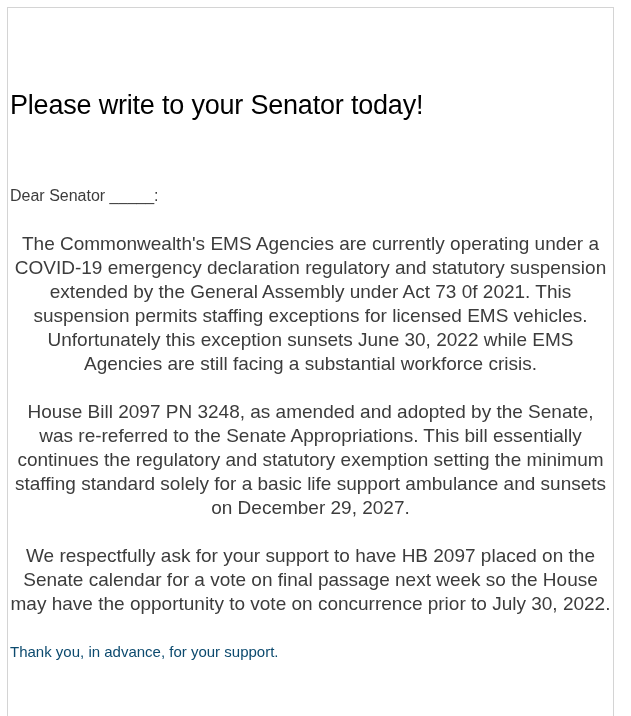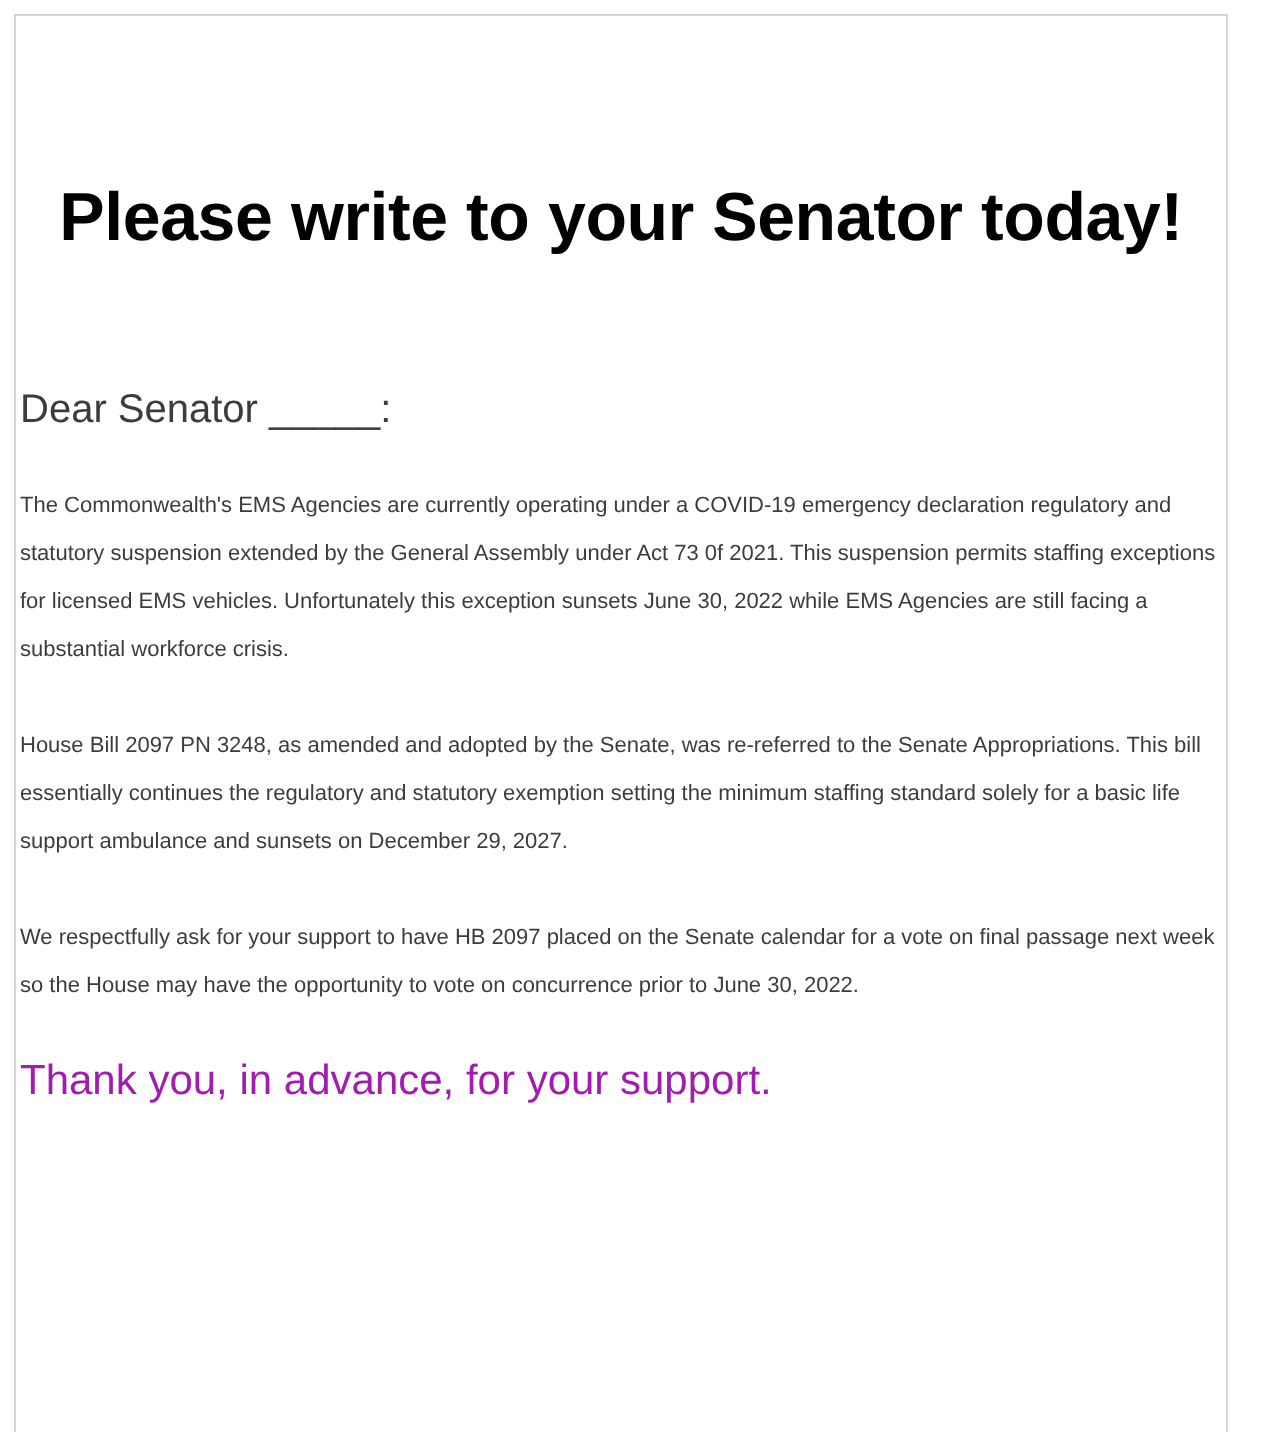--- a/index.html
+++ b/index.html
@@ -28,68 +28,68 @@
     background: #ffffff;
   }
 
   .page-inner {
     padding: 0 2px 0 2px;
   }
 
   .doc-title {
     margin: 0;
     padding: 0;
-    font-size: 34px;
-    font-weight: bold;
+    font-size: 27px;
+    font-weight: normal;
     color: #000000;
-    text-align: center;
+    text-align: left;
     letter-spacing: -0.2px;
     line-height: 1.2;
     padding-top: 81px;
   }
 
   .salutation {
     margin: 0;
     padding-top: 63px;
-    font-size: 20px;
+    font-size: 16px;
     color: #3c3c3c;
     line-height: 24px;
     white-space: pre;
   }
 
   .body-para {
     margin: 0;
     padding-top: 24px;
-    font-size: 11px;
+    font-size: 19px;
     color: #3c3c3c;
     line-height: 24px;
-    text-align: left;
+    text-align: center;
   }
 
   .closing {
     margin: 0;
     padding-top: 24px;
-    font-size: 21px;
-    color: #a21caf;
+    font-size: 15px;
+    color: #0c4a6e;
     line-height: 24px;
   }
 </style>
 </head>
 <body>
 
 <div class="page">
   <div class="page-inner">
 
     <h1 class="doc-title">Please write to your Senator today!</h1>
 
     <p class="salutation">Dear Senator _____:</p>
 
     <p class="body-para">The Commonwealth's EMS Agencies are currently operating under a COVID-19 emergency declaration regulatory and statutory suspension extended by the General Assembly under Act 73 0f 2021.   This suspension permits staffing exceptions for licensed EMS vehicles.  Unfortunately this exception sunsets June 30, 2022 while EMS Agencies are still facing a substantial workforce crisis.</p>
 
     <p class="body-para">House Bill 2097 PN 3248, as amended and adopted by the Senate, was re-referred to the Senate Appropriations.  This bill essentially continues the regulatory and statutory exemption setting the minimum staffing standard solely for a basic life support ambulance and sunsets on December 29, 2027.</p>
 
 
-    <p class="body-para">We respectfully ask for your support to have HB 2097 placed on the Senate calendar for a vote on final passage next week so the House may have the opportunity to vote on concurrence prior to June 30, 2022.</p>
+    <p class="body-para">We respectfully ask for your support to have HB 2097 placed on the Senate calendar for a vote on final passage next week so the House may have the opportunity to vote on concurrence prior to July 30, 2022.</p>
 
     <p class="closing">Thank you, in advance, for your support.</p>
 
   </div>
 </div>
 
 </body></html>

